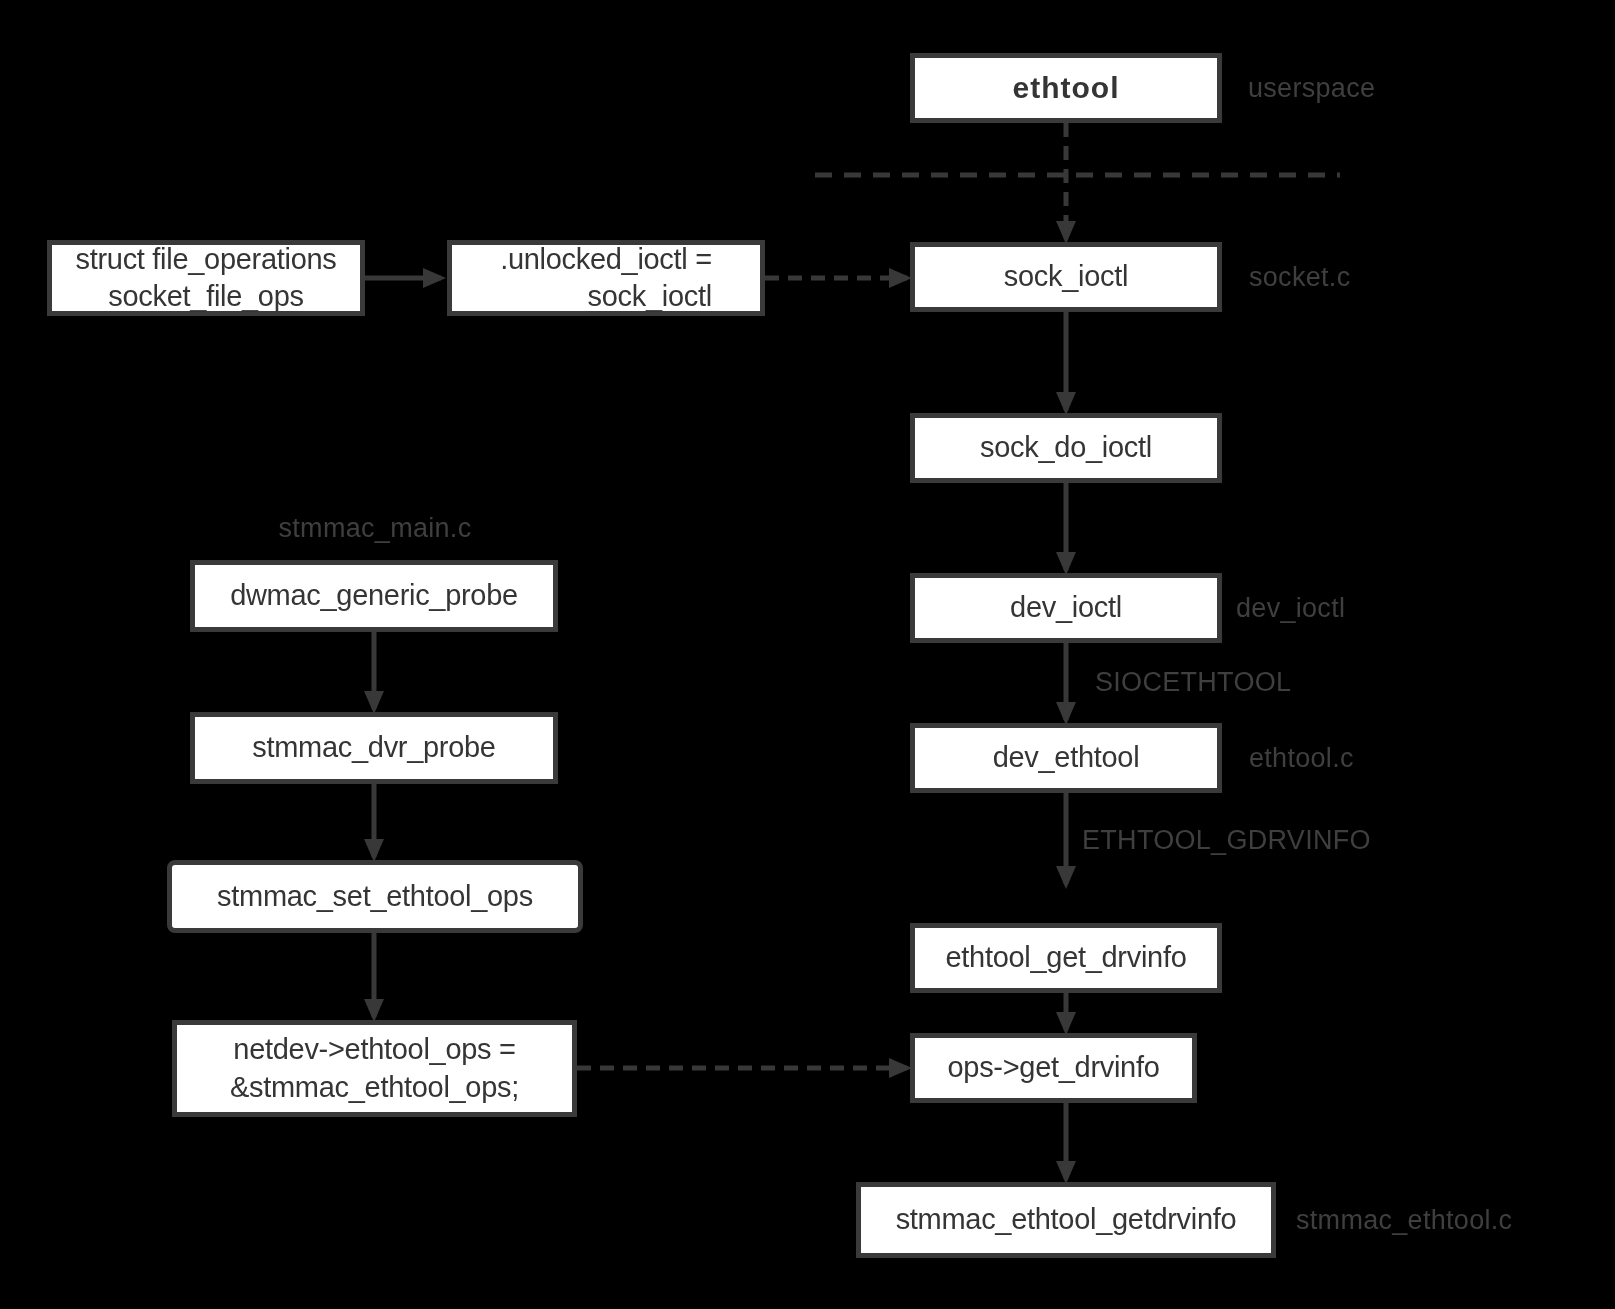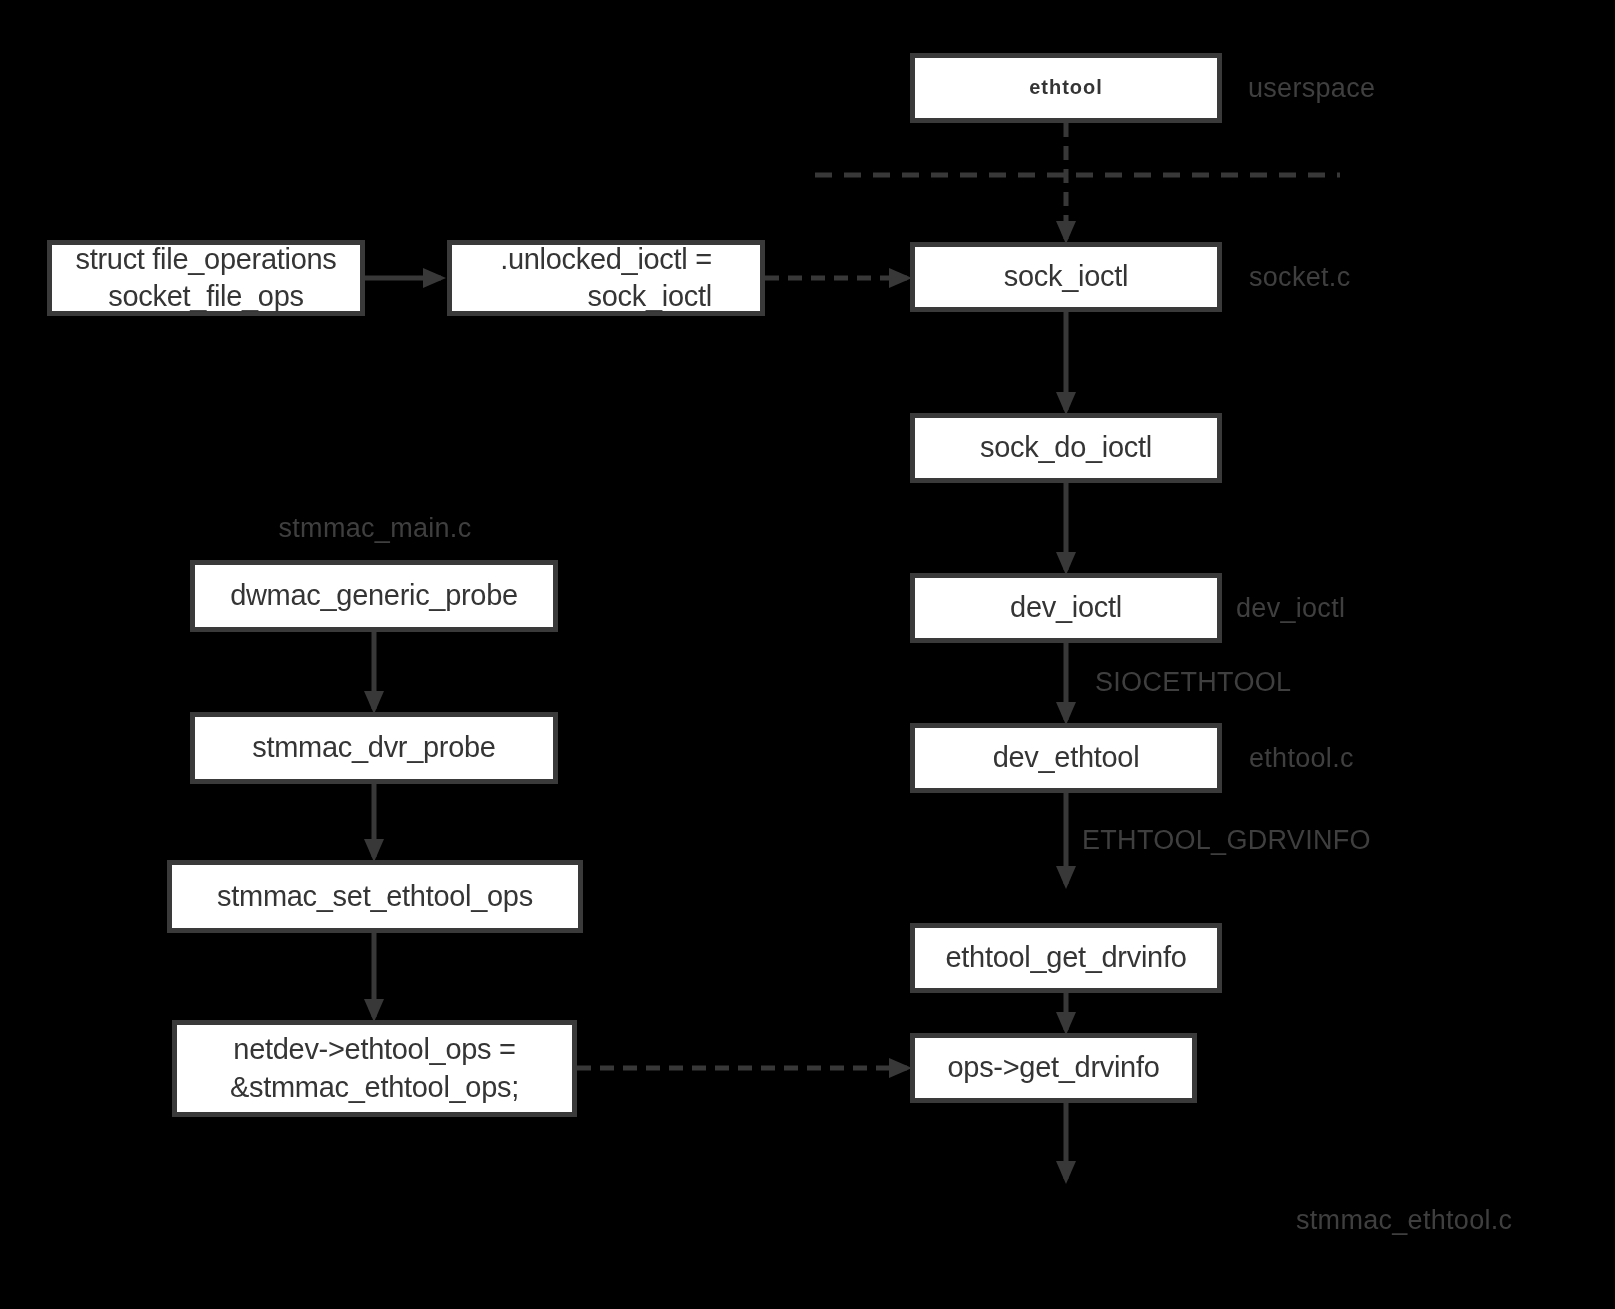--- a/index.html
+++ b/index.html
@@ -32,21 +32,21 @@
     align-items: center;
     justify-content: center;
     text-align: center;
     font-size: 29px;
     line-height: 1.28;
     letter-spacing: -0.3px;
     white-space: pre-line;
   }
   .node.bold {
     font-weight: bold;
-    font-size: 20px;
+    font-size: 30px;
     letter-spacing: 1px;
   }
   .annotation {
     position: absolute;
     color: #3f3f3f;
     font-size: 27px;
     height: 40px;
     line-height: 40px;
     white-space: nowrap;
     letter-spacing: 0.3px;
@@ -86,29 +86,30 @@
     <line x1="374" y1="933" x2="374" y2="1017" stroke="#383838" stroke-width="5" marker-end="url(#ah)"></line>
   </svg>
 
   <div class="node bold" style="left:910px; top:53px; width:312px; height:70px;">ethtool</div>
   <div class="node" style="left:910px; top:242px; width:312px; height:70px;">sock_ioctl</div>
   <div class="node" style="left:910px; top:413px; width:312px; height:70px;">sock_do_ioctl</div>
   <div class="node" style="left:910px; top:573px; width:312px; height:70px;">dev_ioctl</div>
   <div class="node" style="left:910px; top:723px; width:312px; height:70px;">dev_ethtool</div>
   <div class="node" style="left:910px; top:887px; width:312px; height:70px;margin-top:36px;">ethtool_get_drvinfo</div>
   <div class="node" style="left:910px; top:1033px; width:287px; height:70px;">ops-&gt;get_drvinfo</div>
+  <div class="node" style="left:856px; top:1182px; width:420px; height:76px;">stmmac_ethtool_getdrvinfo</div>
 
   <div class="node" style="left:47px; top:240px; width:318px; height:76px;">struct file_operations
 socket_file_ops</div>
   <div class="node" style="left:447px; top:240px; width:318px; height:76px;text-align:right;">.unlocked_ioctl =
 sock_ioctl</div>
 
   <div class="node" style="left:190px; top:560px; width:368px; height:72px;">dwmac_generic_probe</div>
   <div class="node" style="left:190px; top:712px; width:368px; height:72px;text-align:center;">stmmac_dvr_probe</div>
-  <div class="node" style="left:167px; top:860px; width:416px; height:73px;">stmmac_set_ethtool_ops</div>
+  <div class="node" style="left:167px; top:860px; width:416px; height:73px;border-radius:8px;">stmmac_set_ethtool_ops</div>
   <div class="node" style="left:172px; top:1020px; width:405px; height:97px;">netdev-&gt;ethtool_ops =
 &amp;stmmac_ethtool_ops;</div>
 
   <div class="annotation" style="left:1248px; top:68px;">userspace</div>
   <div class="annotation" style="left:1249px; top:257px;">socket.c</div>
   <div class="annotation centered" style="left:375px; top:508px;">stmmac_main.c</div>
   <div class="annotation" style="left:1236px; top:588px;">dev_ioctl</div>
   <div class="annotation" style="left:1095px; top:662px;">SIOCETHTOOL</div>
   <div class="annotation" style="left:1249px; top:738px;">ethtool.c</div>
   <div class="annotation" style="left:1082px; top:820px;">ETHTOOL_GDRVINFO</div>

